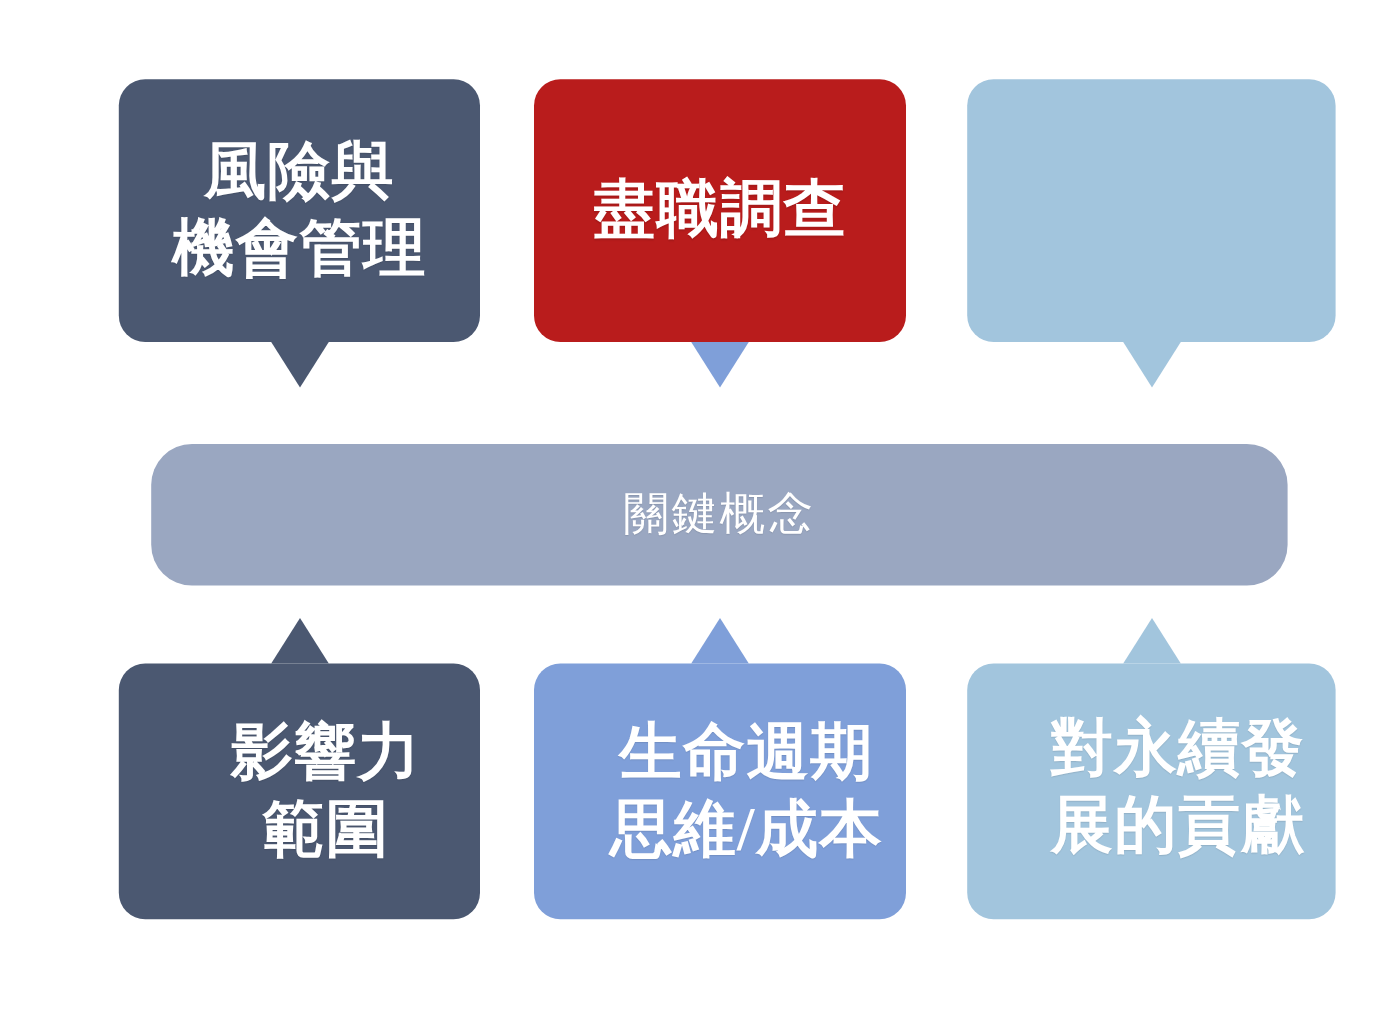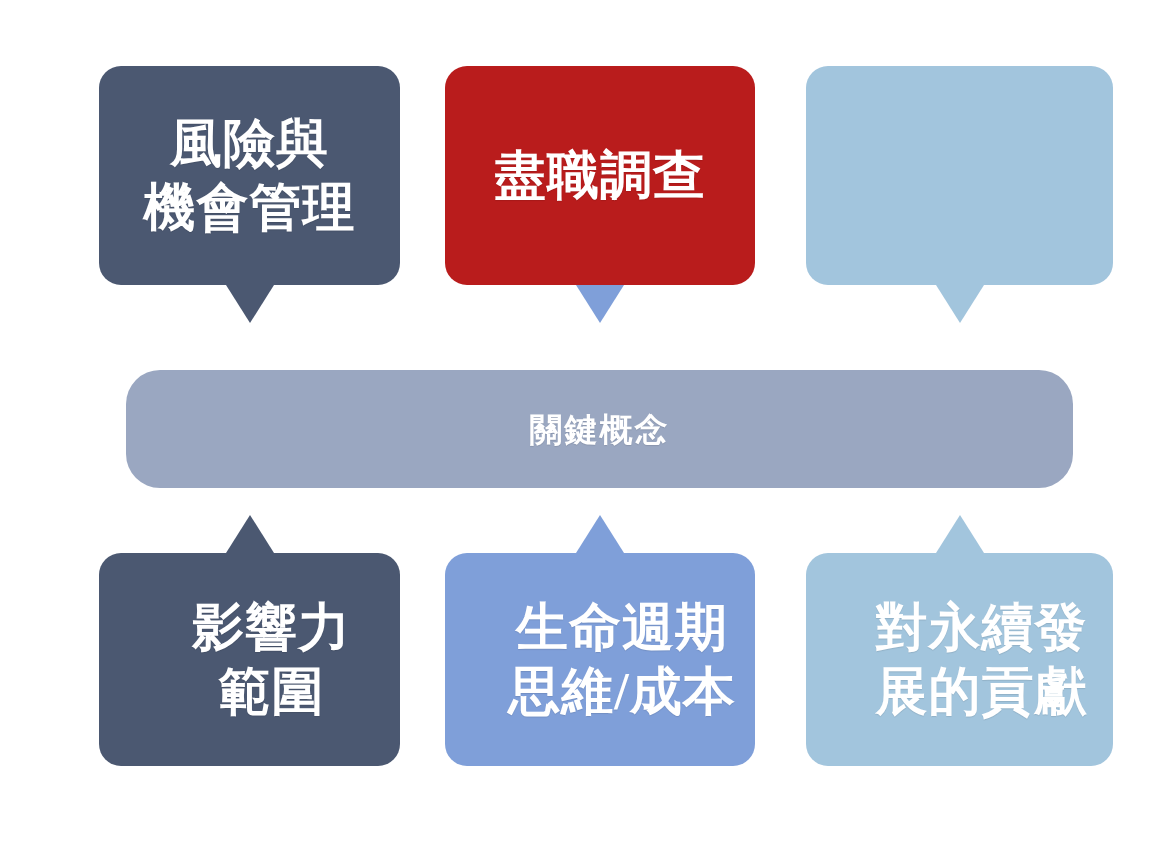--- a/index.html
+++ b/index.html
@@ -85,22 +85,22 @@
     top: 370px;
     width: 947px;
     height: 118px;
     border-radius: 34px;
     display: flex;
     align-items: center;
     justify-content: center;
   }
   #center-bar .label {
     color: #ffffff;
-    font-weight: bold;
-    font-size: 33px;
+    font-weight: normal;
+    font-size: 38px;
     letter-spacing: 2px;
     line-height: 1;
     text-shadow: 0 1px 1px rgba(0,0,0,0.10);
     text-align: right;
   }
 </style>
 </head>
 <body>
 
 <div id="diagram" style="background: rgb(255, 255, 255);">
@@ -129,19 +129,19 @@
 範圍</span>
     <span class="tail tail-up" style="border-bottom-color: rgb(75, 88, 113);"></span>
   </div>
 
   <div class="callout row-bottom col-2" style="background-color: rgb(127, 159, 217);">
     <span class="label" style="color: rgb(255, 255, 255); font-family: Liberation Serif, serif;">生命週期
 思維/成本</span>
     <span class="tail tail-up" style="border-bottom-color: rgb(127, 159, 217);"></span>
   </div>
 
-  <div class="callout row-bottom col-3" style="background-color: rgb(162, 197, 221);">
+  <div class="callout row-bottom col-3" style="background-color: rgb(162, 197, 221); font-family: Liberation Mono, monospace;">
     <span class="label" style="color: rgb(255, 255, 255);">對永續發
 展的貢獻</span>
     <span class="tail tail-up" style="border-bottom-color: rgb(162, 197, 221);"></span>
   </div>
 
 </div>
 
 </body></html>

